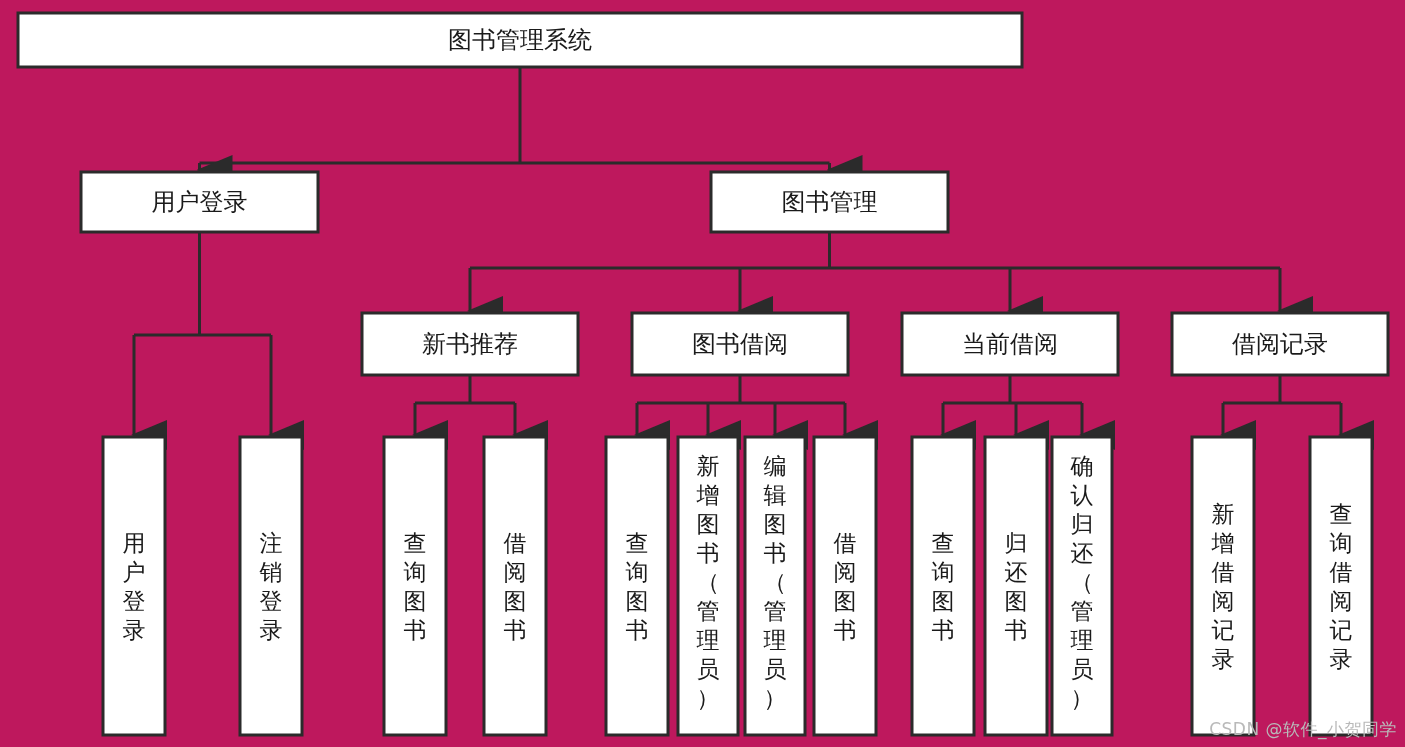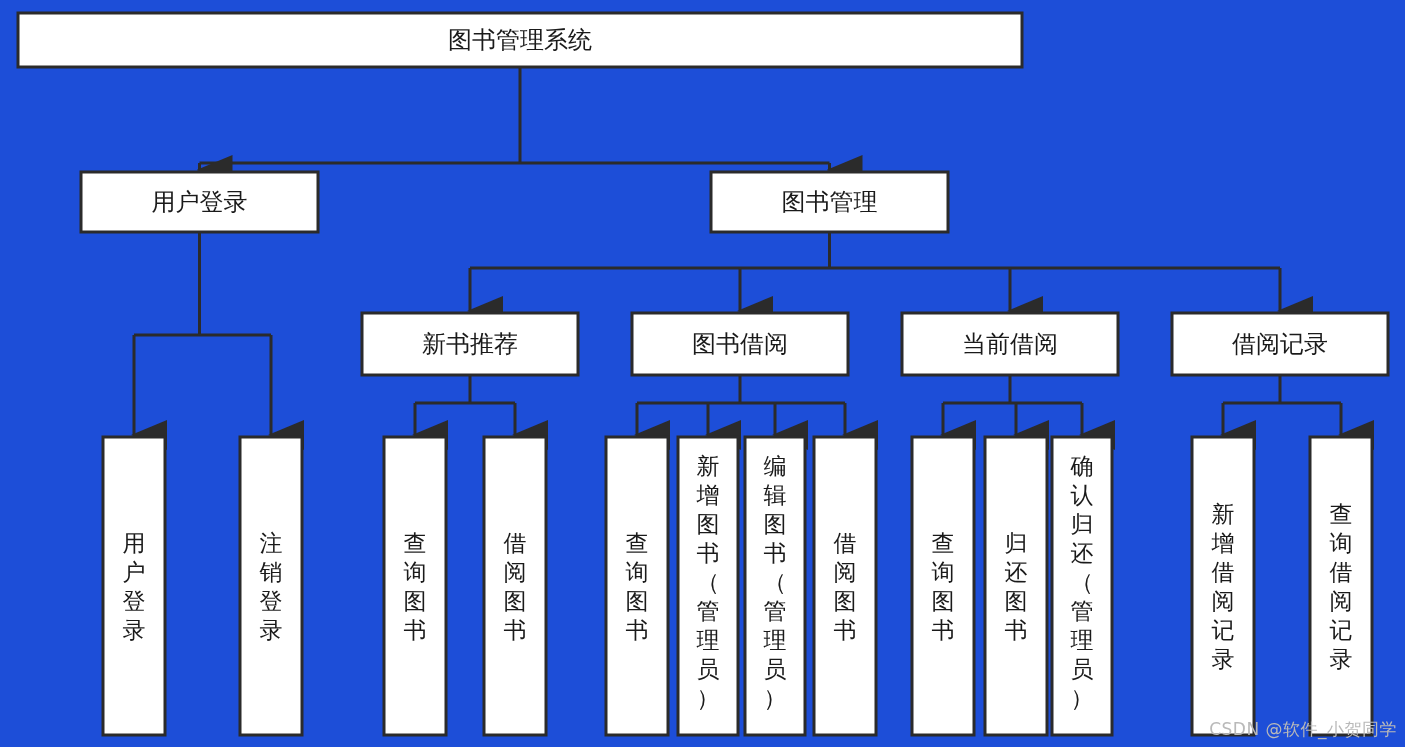--- a/index.html
+++ b/index.html
@@ -10,21 +10,21 @@
   body {
     width: 1405px;
     height: 747px;
     font-family: "DejaVu Sans", "Liberation Sans", sans-serif;
     overflow: hidden;
   }
   #diagram-root {
     position: relative;
     width: 1405px;
     height: 747px;
-    background: #1d4ed8;
+    background: #be185d;
   }
   svg.diagram-canvas {
     position: absolute;
     top: 0;
     left: 0;
     width: 1405px;
     height: 747px;
   }
   .node-box {
     fill: #ffffff;

